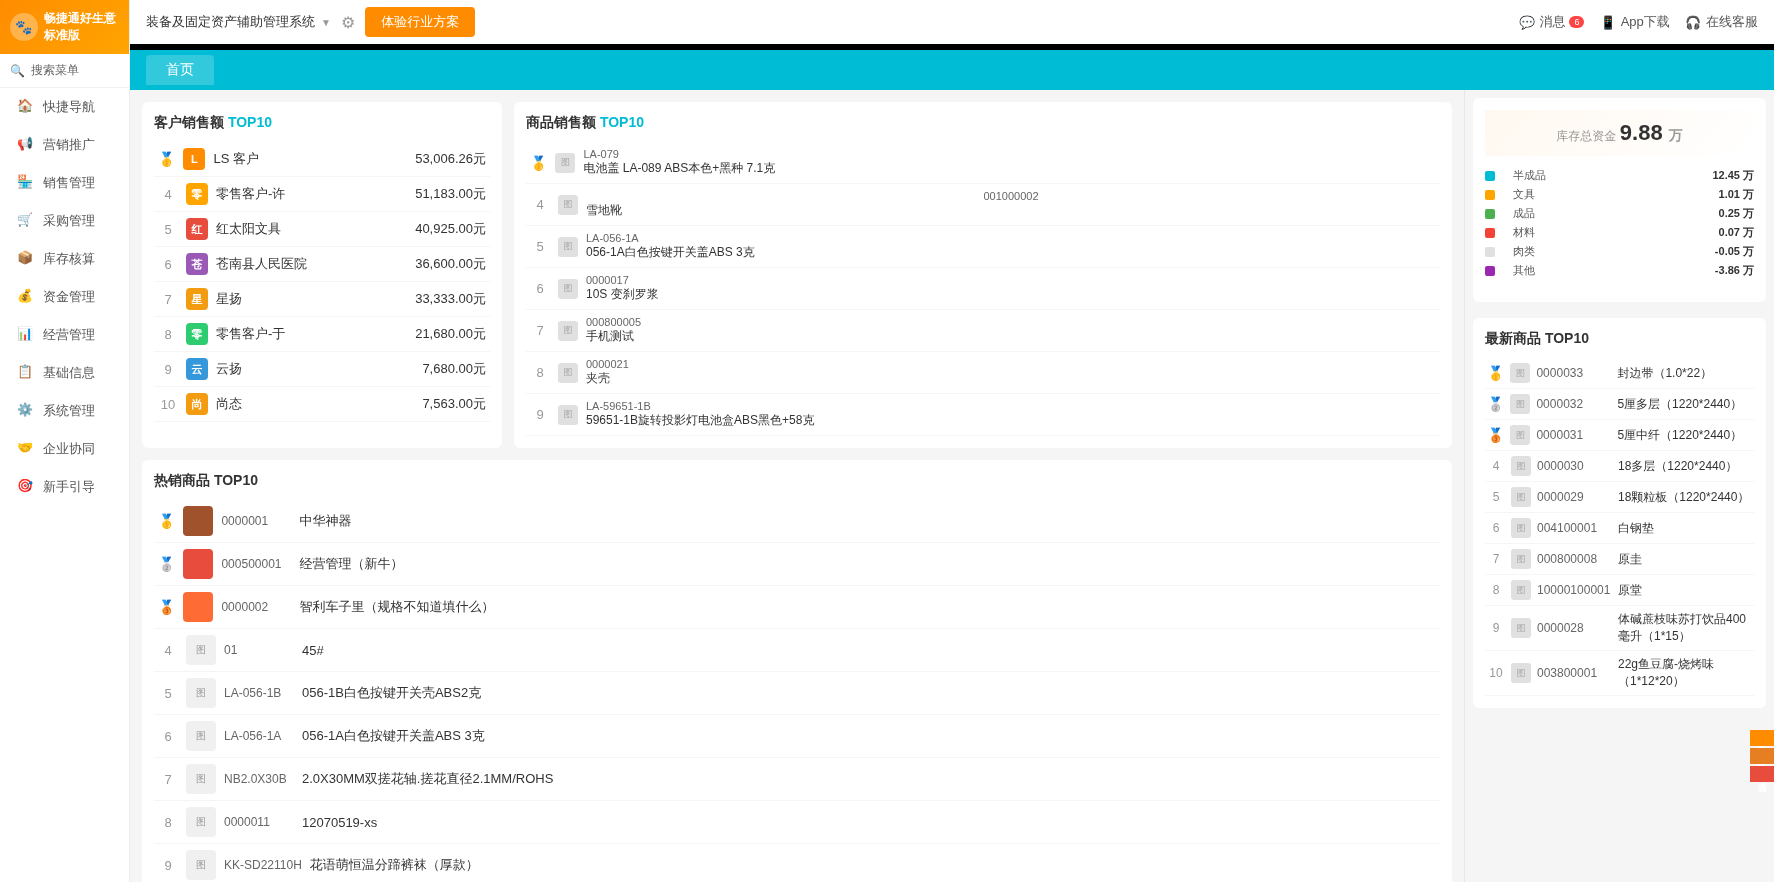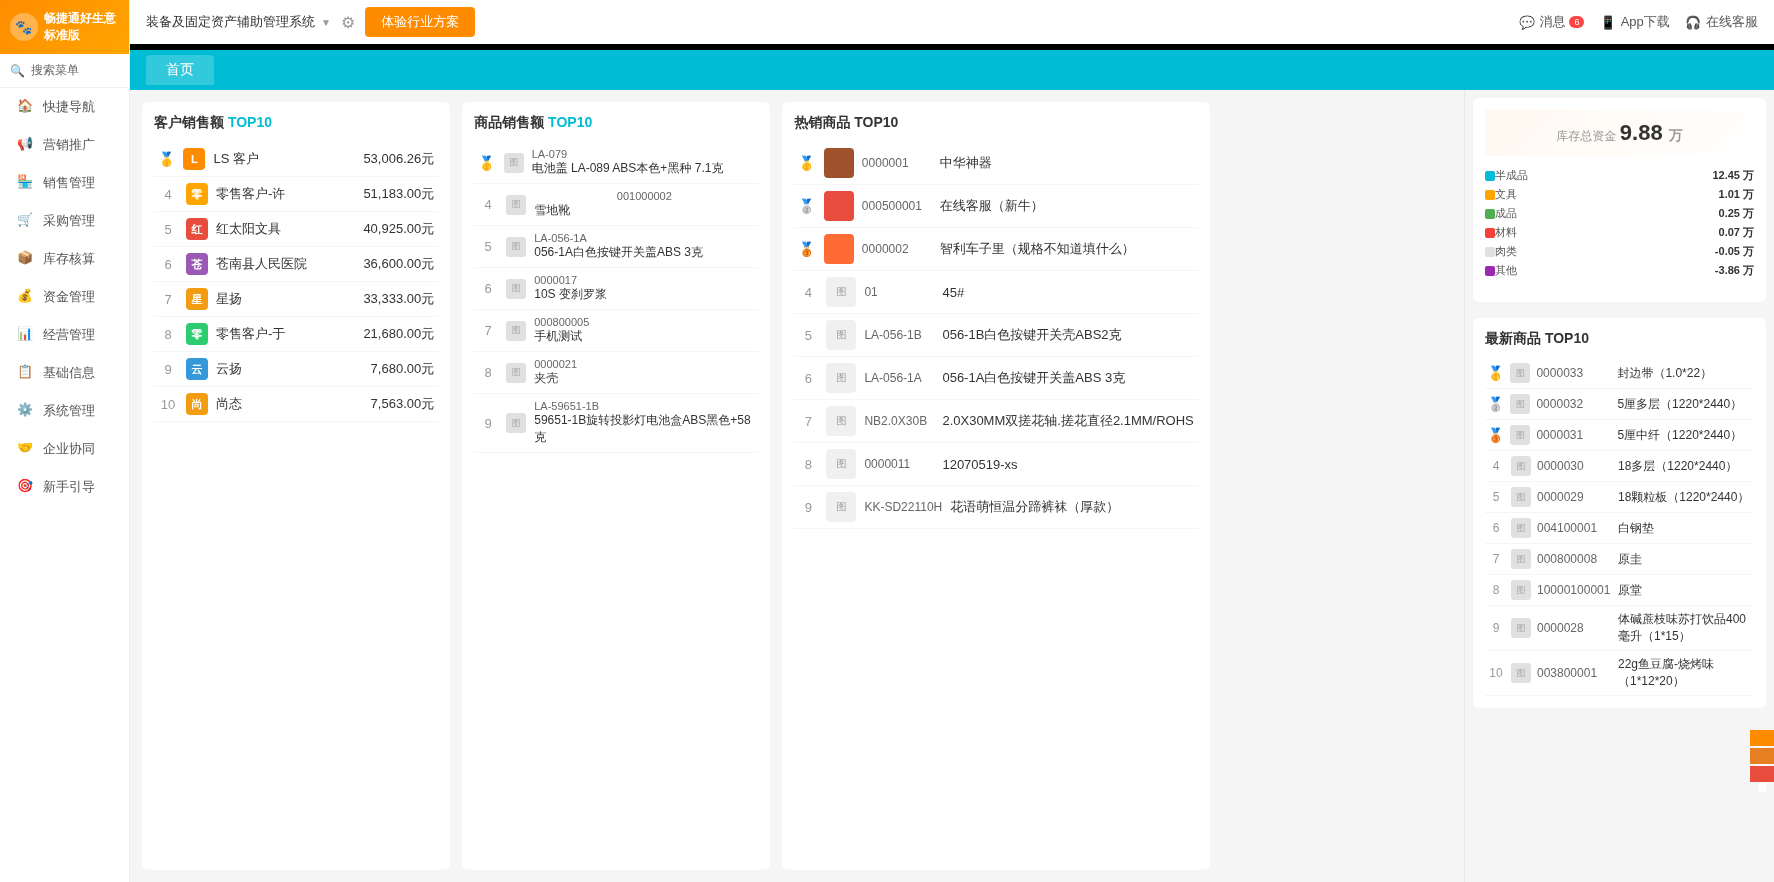--- a/index.html
+++ b/index.html
@@ -136,21 +136,21 @@
       display: flex;
       overflow: hidden;
     }
 
     
     .left-content {
       flex: 1;
       overflow-y: auto;
       padding: 12px;
       display: flex;
-      flex-direction: row;
+      flex-direction: column;
       gap: 12px;
     }
 
     
     .right-panel {
       width: 310px;
       flex-shrink: 0;
       background: #f5f5f5;
       overflow-y: auto;
       border-left: 1px solid #e8e8e8;
@@ -259,21 +259,21 @@
       position: relative;
       width: 100px;
       height: 100px;
       flex-shrink: 0;
     }
     .donut-wrapper svg { width: 100%; height: 100%; }
     .legend-list { flex: 1; }
     .legend-item {
       display: flex;
       align-items: center;
-      gap: 0;
+      gap: 18px;
       padding: 2px 0;
       font-size: 11px;
     }
     .legend-dot {
       width: 10px; height: 10px;
       border-radius: 2px;
       flex-shrink: 0;
     }
     .legend-label { flex: 1; color: #555; }
     .legend-value { color: #333; font-weight: bold; }
@@ -543,21 +543,21 @@
             <div class="hot-product-row">
     <span style="color:#ffd700; font-size:14px;">🥇</span>
     <div class="product-thumb" style="background:#a0522d;"></div>
     <div class="product-code">0000001</div>
     <div class="product-name">中华神器</div>
   </div>
             <div class="hot-product-row">
     <span style="color:#c0c0c0; font-size:14px;">🥈</span>
     <div class="product-thumb" style="background:#e74c3c;"></div>
     <div class="product-code">000500001</div>
-    <div class="product-name">在线客服（新牛）</div>
+    <div class="product-name">经营管理（新牛）</div>
   </div>
             <div class="hot-product-row">
     <span style="color:#cd7f32; font-size:14px;">🥉</span>
     <div class="product-thumb" style="background:#ff6b35;"></div>
     <div class="product-code">0000002</div>
     <div class="product-name">智利车子里（规格不知道填什么）</div>
   </div>
             <div class="hot-product-row">
     <span class="rank-num">4</span>
     <div class="product-thumb colored-thumb">图</div>

